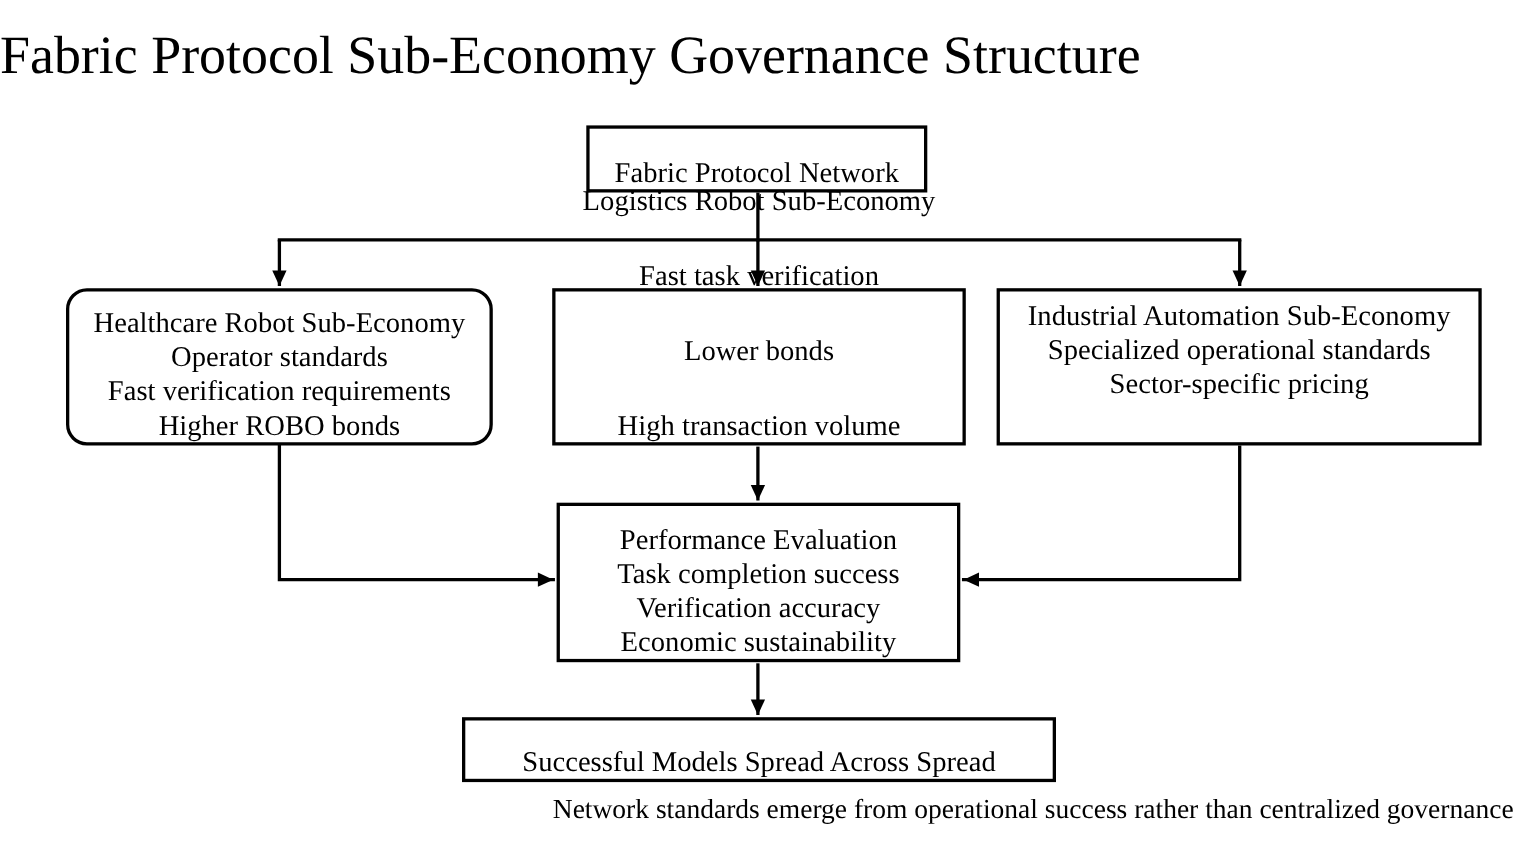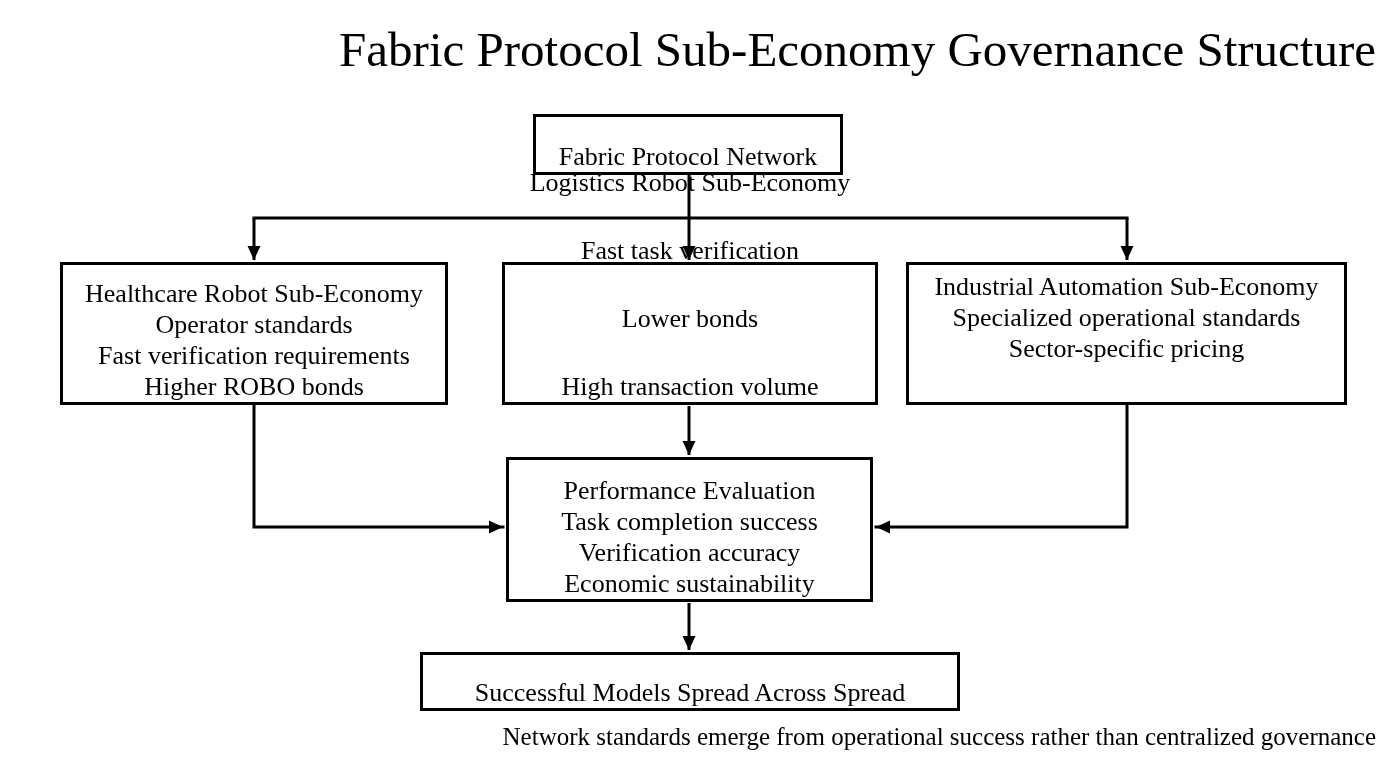--- a/index.html
+++ b/index.html
@@ -12,21 +12,21 @@
     position: relative;
     width: 1376px;
     height: 768px;
     background: #ffffff;
     overflow: hidden;
   }
   .title {
     position: absolute;
     left: 0; top: 22px;
     width: 100%;
-    text-align: right;
+    text-align: left;
     font-size: 49px;
     line-height: 56px;
     white-space: nowrap;
   }
   .caption {
     position: absolute;
     left: 0; top: 721px;
     width: 100%;
     text-align: right;
     font-size: 25px;
@@ -44,21 +44,21 @@
     flex-direction: column;
     align-items: center;
     justify-content: flex-end;
     text-align: center;
     font-size: 26px;
     line-height: 31px;
     white-space: nowrap;
   }
   .node.top-aligned { justify-content: flex-start; padding-top: 6px; }
   .node-root        { left: 533px; top: 114px; width: 310px; height: 61px; }
-  .node-healthcare  { left: 60px;  top: 262px; width: 388px; height: 143px; }
+  .node-healthcare  { left: 60px;  top: 262px; width: 388px; height: 143px; border-radius: 19px; }
   .node-logistics   { left: 502px; top: 262px; width: 376px; height: 143px; gap: 37px; }
   .node-industrial  { left: 906px; top: 262px; width: 441px; height: 143px; }
   .node-performance { left: 506px; top: 457px; width: 367px; height: 145px; }
   .node-outcome     { left: 420px; top: 652px; width: 540px; height: 59px; }
 </style>
 </head>
 <body>
 
 <div class="stage">
 

